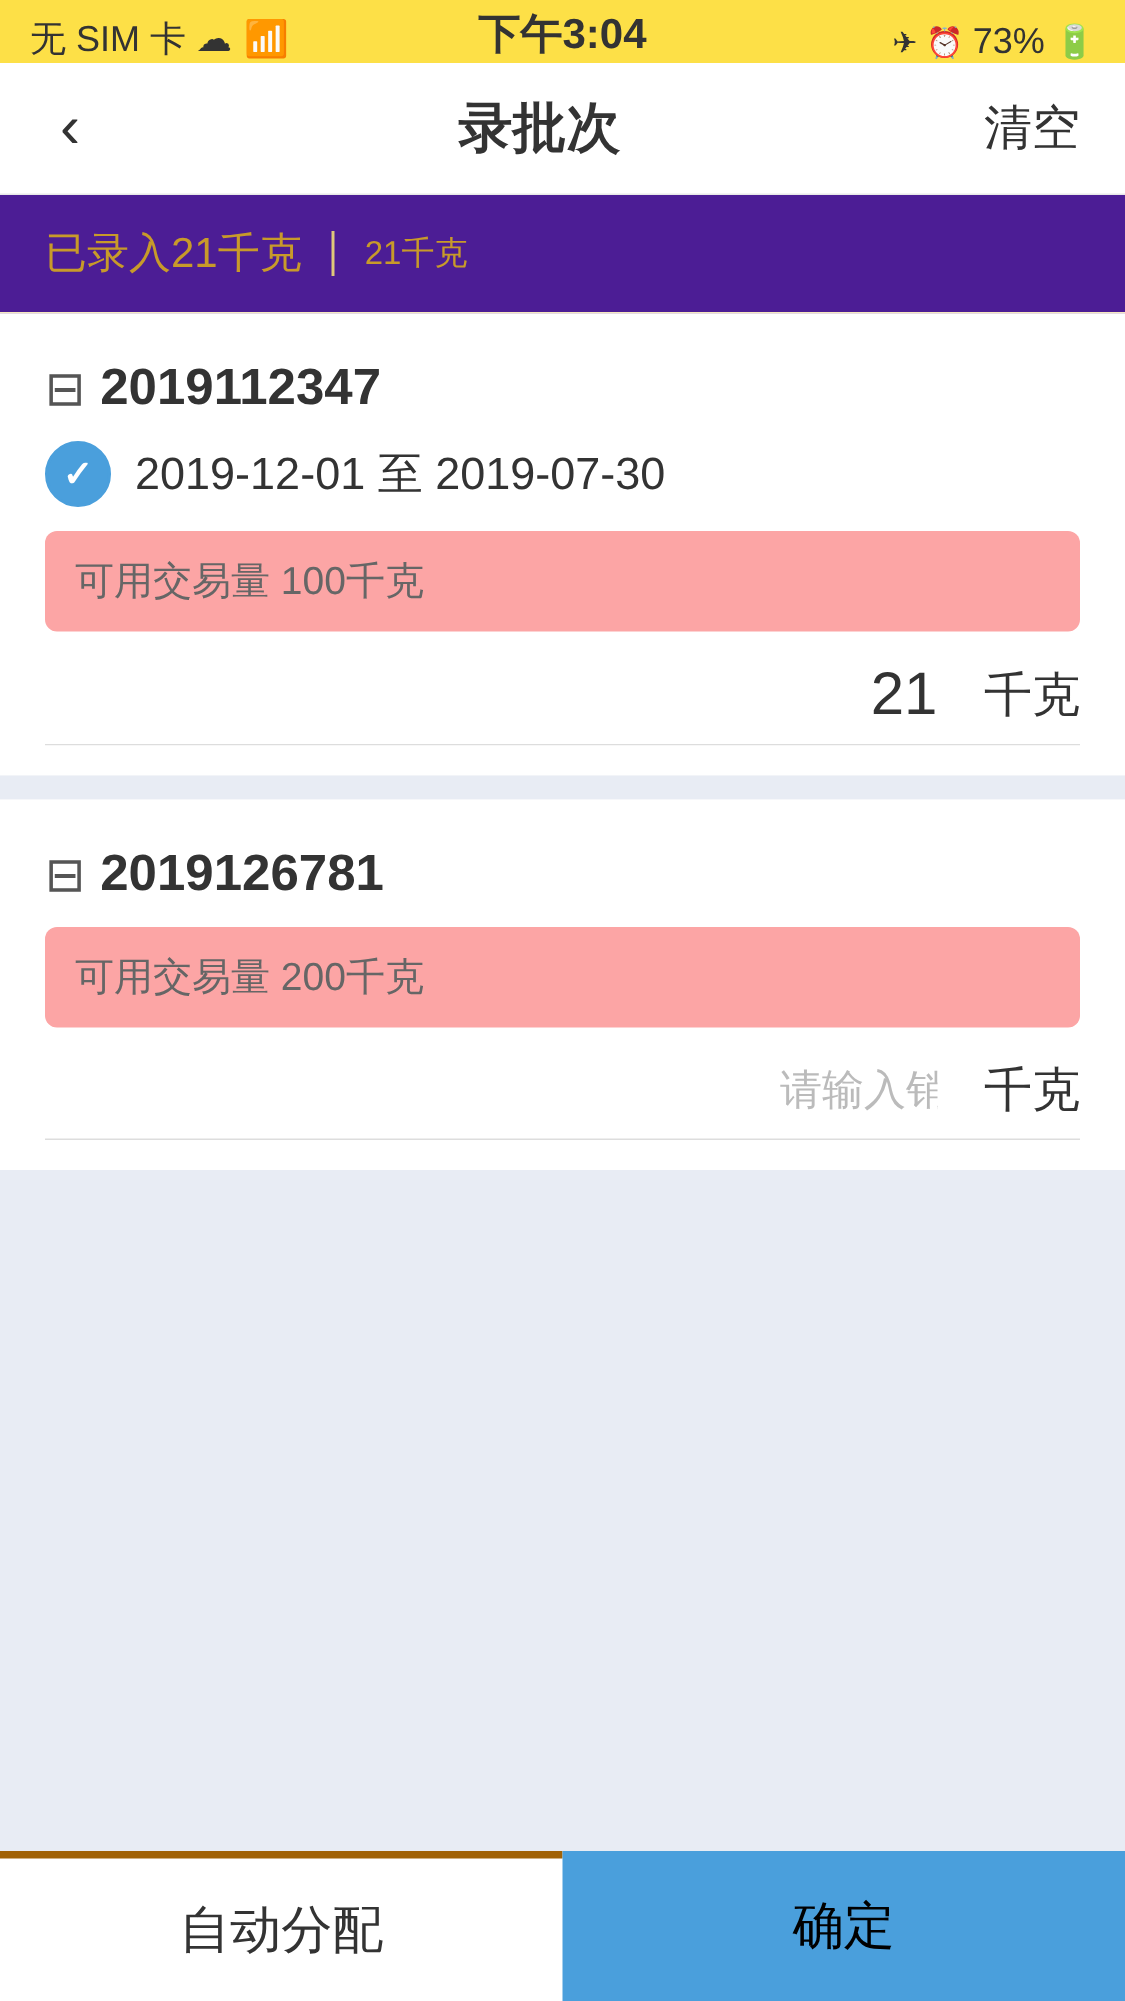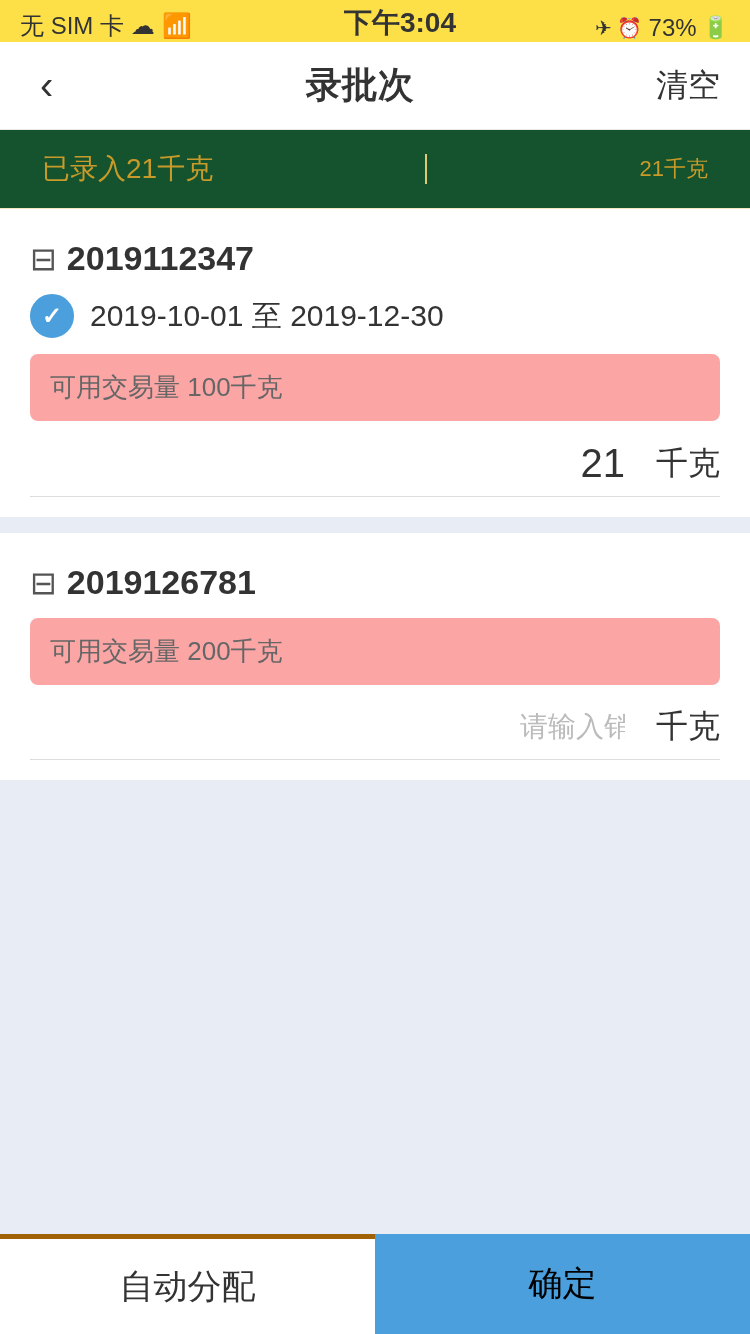--- a/index.html
+++ b/index.html
@@ -18,21 +18,21 @@
       height: 42px;
       background: #fde047;
       display: flex;
       align-items: flex-end;
       justify-content: space-between;
       padding: 0 20px;
       font-size: 24px;
       font-weight: 500;
     }
     .status-left { display: flex; align-items: center; gap: 8px; }
-    .status-center { position: absolute; left: 50%; transform: translateX(-50%); font-weight: 600; font-size: 28px; margin-left: 25px; }
+    .status-center { position: absolute; left: 50%; transform: translateX(-50%); font-weight: 600; font-size: 28px; }
     .status-right { display: flex; align-items: center; gap: 6px; font-size: 24px; }
 
     
     .nav-bar {
       height: 88px;
       background: #fff;
       display: flex;
       align-items: center;
       justify-content: space-between;
       padding: 0 30px;
@@ -50,27 +50,26 @@
       color: #333;
     }
     .nav-clear {
       font-size: 32px;
       color: #333;
       cursor: pointer;
     }
 
     
     .info-banner {
-      background: #14532d;
-      padding: 20px 42px;
+      background: #4c1d95;
+      padding: 20px 30px;
       display: flex;
       align-items: center;
       gap: 20px;
       border-bottom: 1px solid #f5e8c0;
-      justify-content: space-between;
     }
     .info-label {
       color: #c89a2a;
       font-size: 28px;
     }
     .info-divider {
       width: 2px;
       height: 30px;
       background: #e0c87a;
     }
@@ -252,21 +251,21 @@
   </div>
 
   <div class="batch-card">
     <div class="batch-card-inner">
       <div class="batch-id-row">
         <span class="batch-icon">⊟</span>
         <span class="batch-id">2019112347</span>
       </div>
       <div class="batch-date-row">
         <div class="radio-circle checked"></div>
-        <span class="batch-date">2019-10-01 至 2019-12-30</span>
+        <span class="batch-date">2019-12-01 至 2019-07-30</span>
       </div>
       <div class="available-qty-box">可用交易量 100千克</div>
     </div>
     <div class="qty-input-row">
       <input class="qty-input" type="number" value="21" style="">
       <span class="qty-unit">千克</span>
     </div>
     <div class="qty-underline"></div>
     <div style="height:20px;background:#fff;"></div>
   </div>

